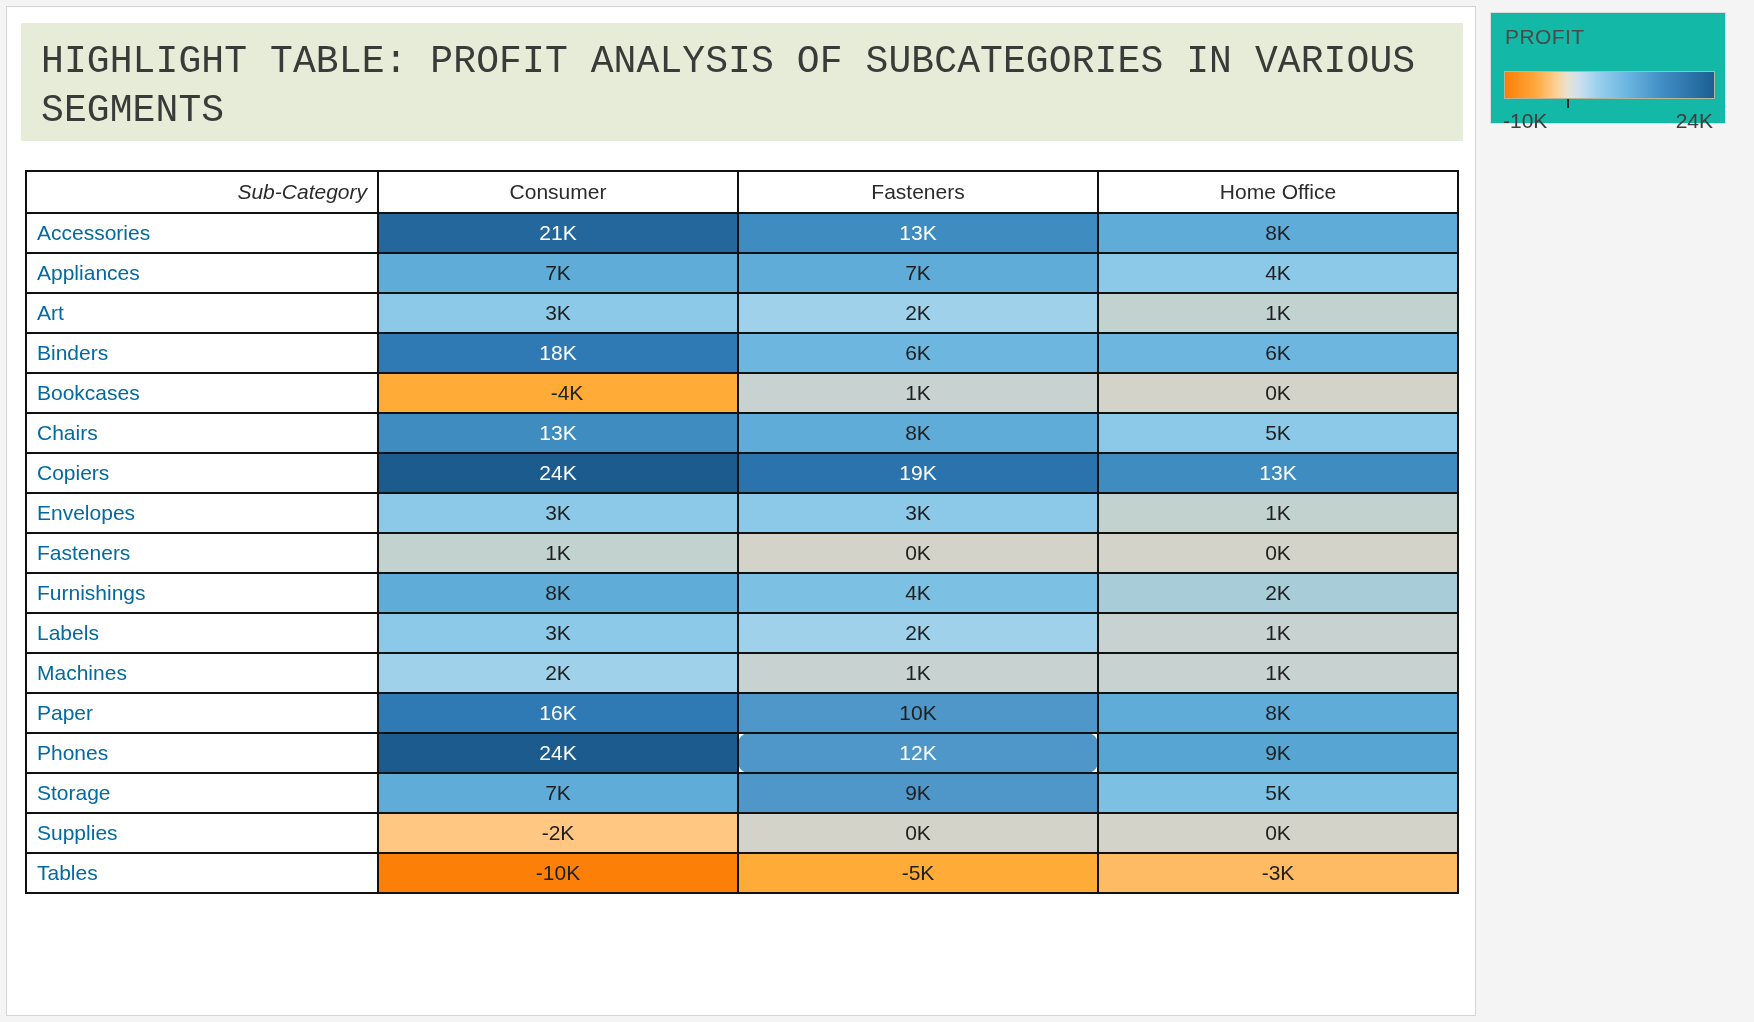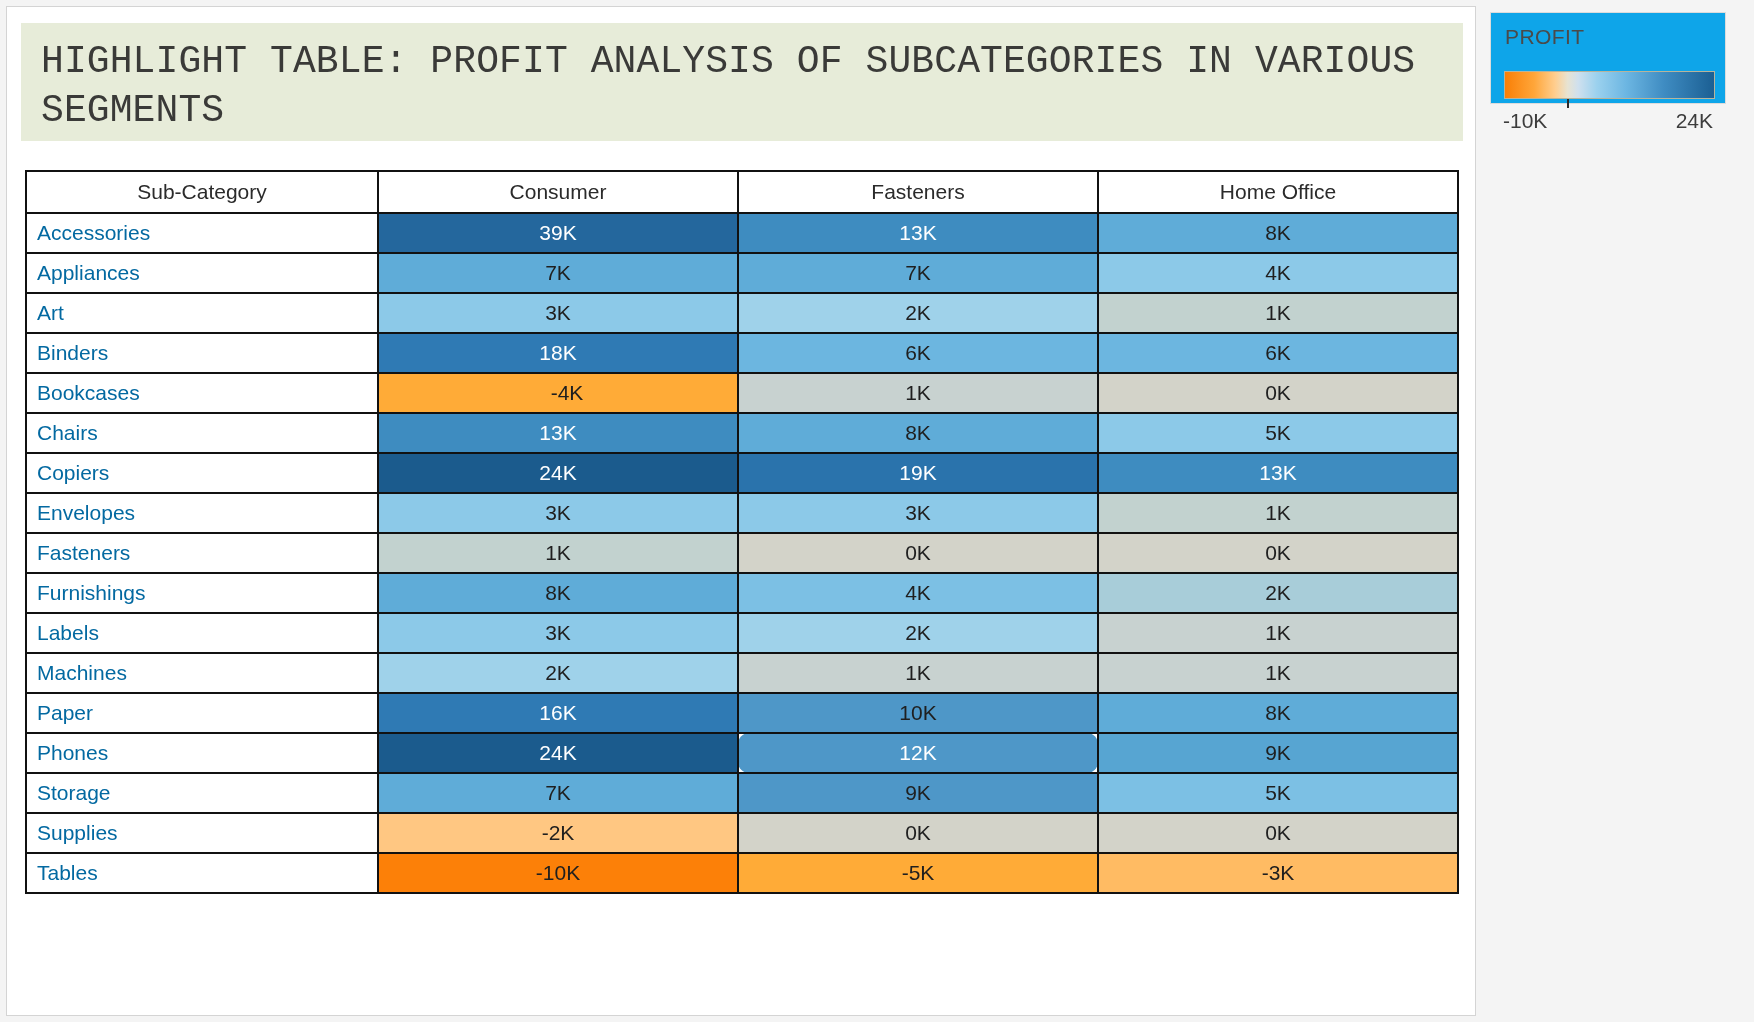--- a/index.html
+++ b/index.html
@@ -62,21 +62,21 @@
     padding: 0 10px;
     white-space: nowrap;
     overflow: hidden;
   }
   table.ht th {
     background: #ffffff;
     color: #2b2b2b;
     text-align: center;
     height: 42px;
   }
-  table.ht th.th-sub { text-align: center; }
+  table.ht th.th-sub { text-align: right; font-style: italic; }
   td.subcat {
     background: #ffffff;
     color: #0369a1;
     text-align: left;
     padding-left: 14px;
   }
   td.val {
     text-align: center;
     color: #1f1f1f;
   }
@@ -85,22 +85,22 @@
   
   .rail {
     position: absolute;
     left: 1478px; top: 0;
     width: 276px; height: 1022px;
     background: #f4f4f4;
   }
   .legend-card {
     position: absolute;
     left: 12px; top: 12px;
-    width: 236px; height: 92px;
-    background: #0ea5e9;
+    width: 236px; height: 112px;
+    background: #14b8a6;
     border: 1px solid #dcdcdc;
   }
   .legend-title {
     position: absolute;
     left: 14px; top: 12px;
     font-size: 21px;
     color: #4a4a4a;
     letter-spacing: 0.4px;
   }
   .legend-bar {
@@ -159,21 +159,21 @@
           <tr>
             <th class="th-sub">Sub-Category</th>
             <th>Consumer</th>
             <th>Fasteners</th>
             <th>Home Office</th>
           </tr>
         </thead>
         <tbody id="ht-body">
             <tr>
               <td class="subcat">Accessories</td>
-              <td class="val light-text" style="background: rgb(36, 103, 157);">39K</td>
+              <td class="val light-text" style="background: rgb(36, 103, 157);">21K</td>
               <td class="val light-text" style="background: rgb(62, 140, 192);">13K</td>
               <td class="val" style="background: rgb(95, 172, 216);">8K</td>
             </tr>
             <tr>
               <td class="subcat">Appliances</td>
               <td class="val" style="background: rgb(95, 172, 216);">7K</td>
               <td class="val" style="background: rgb(95, 172, 216);">7K</td>
               <td class="val" style="background: rgb(140, 201, 232);">4K</td>
             </tr>
             <tr>

